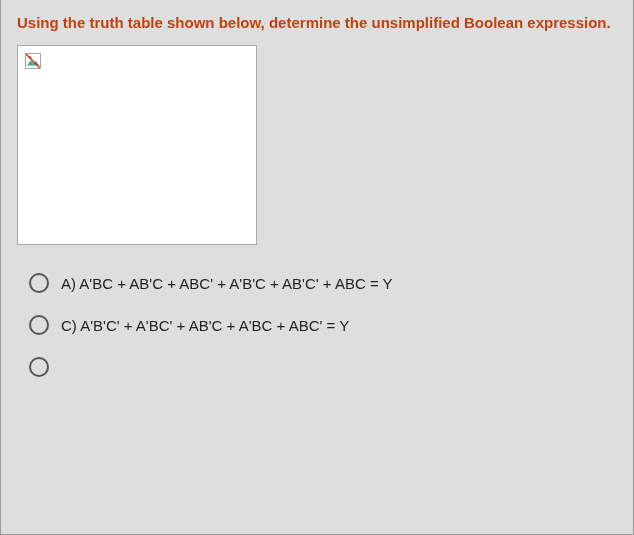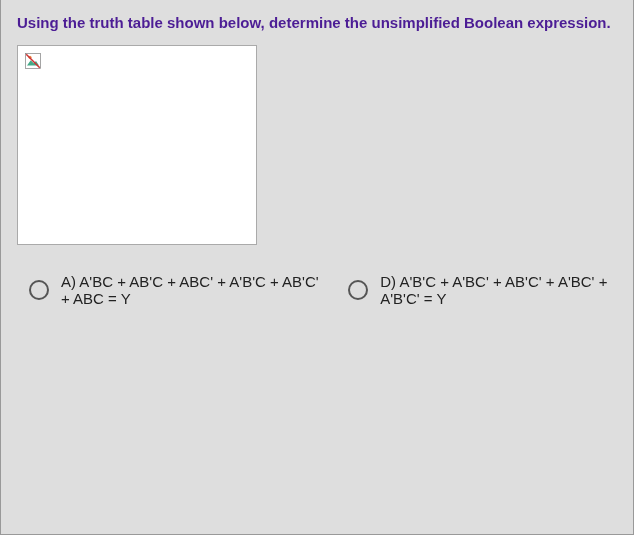--- a/index.html
+++ b/index.html
@@ -18,42 +18,42 @@
     .container {
       background: #dedede;
       border: 1px solid #999;
       border-top: none;
       padding: 12px 16px 20px 16px;
       height: 100%;
     }
     .question-text {
       font-size: 15px;
       font-weight: bold;
-      color: #4c1d95;
+      color: #c2410c;
       margin-bottom: 12px;
       line-height: 1.4;
     }
     .image-box {
       width: 240px;
       height: 200px;
       background: #fff;
       border: 1px solid #aaa;
       margin-bottom: 28px;
       position: relative;
     }
     .broken-img {
       position: absolute;
       top: 6px;
       left: 6px;
       width: 18px;
       height: 18px;
     }
     .options {
       display: flex;
-      flex-direction: row;
+      flex-direction: column;
       gap: 22px;
       padding-left: 12px;
     }
     .option {
       display: flex;
       align-items: center;
       gap: 12px;
     }
     .radio {
       width: 20px;
@@ -84,16 +84,19 @@
     </svg>
   </div>
 
   <div class="options">
     <div class="option">
       <div class="radio"></div>
       <div class="option-text">A) A'BC + AB'C + ABC' + A'B'C + AB'C' + ABC = Y</div>
     </div>
     <div class="option">
       <div class="radio"></div>
-      <div class="option-text">D) A'B'C + A'BC'  + AB'C' + A'BC' + A'B'C' = Y</div>
+      <div class="option-text">C) A'B'C' + A'BC'  + AB'C + A'BC + ABC' = Y</div>
+    </div>
+    <div class="option">
+      <div class="radio"></div>
     </div>
   </div>
 </div>
 
 </body></html>

